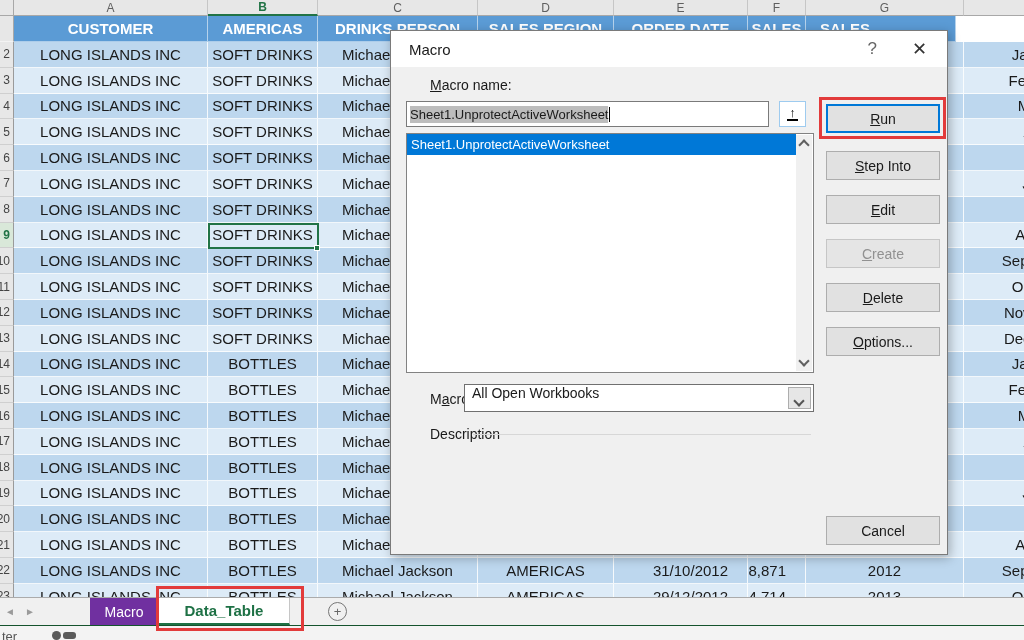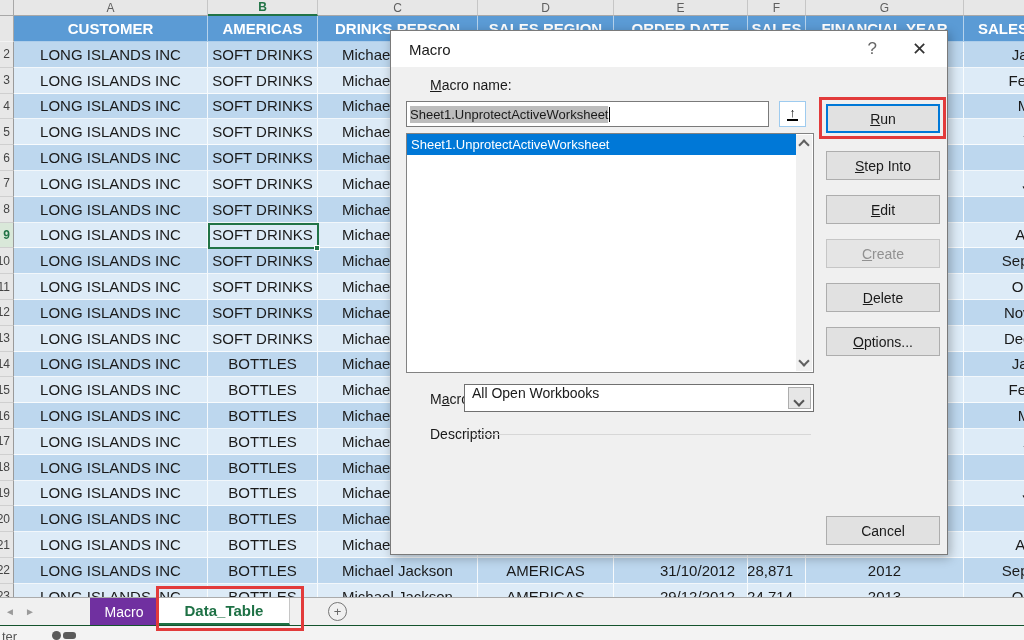--- a/index.html
+++ b/index.html
@@ -26,21 +26,21 @@
   .hdr .last-hdr { justify-content:flex-start; padding-left:14px; }
   
   .drow { height:25.8px; }
   .drow .scell { font-size:15px; color:#1a1a1a;
                  border-right:1px solid rgba(255,255,255,.85); border-bottom:1px solid rgba(255,255,255,.8); }
   .band-dark .scell { background:#BDD7EE; }
   .band-light .scell { background:#DDEBF7; }
   .drow .stub { background:#E7E7E7 !important; border-right:1px solid #9A9A9A; border-bottom:1px solid #CFCFCF;
                 font-size:12px; color:#444; justify-content:flex-end; padding-right:3px; }
   .drow .stub.active-stub { background:#D9E8D9 !important; color:#217346; font-weight:bold; }
-  .al-r { justify-content:flex-end !important; padding-right:12px;text-align:right; }
+  .al-r { justify-content:flex-end !important; padding-right:19px;text-align:right; }
   
   .active-cell { position:absolute; left:208px; top:222.6px; width:111px; height:26.8px;
                  border:2px solid #217346; z-index:4; pointer-events:none; }
   .fill-handle { position:absolute; left:314px; top:245.4px; width:6px; height:6px;
                  background:#217346; border:1px solid #fff; z-index:5; }
   
   .dialog { position:absolute; left:390px; top:30px; width:558px; height:525px;
             background:#F0F0F0; border:1px solid #7a7a7a; z-index:30;
             box-shadow:2px 3px 10px rgba(0,0,0,.28); font-size:14px; color:#1a1a1a; }
   .dlg-titlebar { position:absolute; left:0; top:0; right:0; height:36px; background:#fff; }
@@ -117,21 +117,20 @@
         <div class="scell " style="width: 150px;"></div>
       </div>
       <div class="srow hdr">
         <div class="scell stub" style="width: 14px;"></div>
         <div class="scell " style="width: 194px;">CUSTOMER</div>
         <div class="scell " style="width: 110px;">AMERICAS</div>
         <div class="scell " style="width: 160px;">DRINKS PERSON</div>
         <div class="scell " style="width: 136px;">SALES REGION</div>
         <div class="scell " style="width: 134px;">ORDER DATE</div>
         <div class="scell " style="width: 58px;">SALES</div>
-        <div class="scell " style="width: 158px;">FINANCIAL YEAR</div>
         <div class="scell last-hdr" style="width: 150px;">SALES</div>
       </div>
       <div class="srow drow band-dark">
         <div class="scell stub" style="width: 14px;">2</div>
         <div class="scell " style="width: 194px;">LONG ISLANDS INC</div>
         <div class="scell " style="width: 110px;">SOFT DRINKS</div>
         <div class="scell " style="width: 160px;">Michael Jackson</div>
         <div class="scell " style="width: 136px;"></div>
         <div class="scell al-r" style="width: 134px;"></div>
         <div class="scell al-r" style="width: 58px;"></div>

